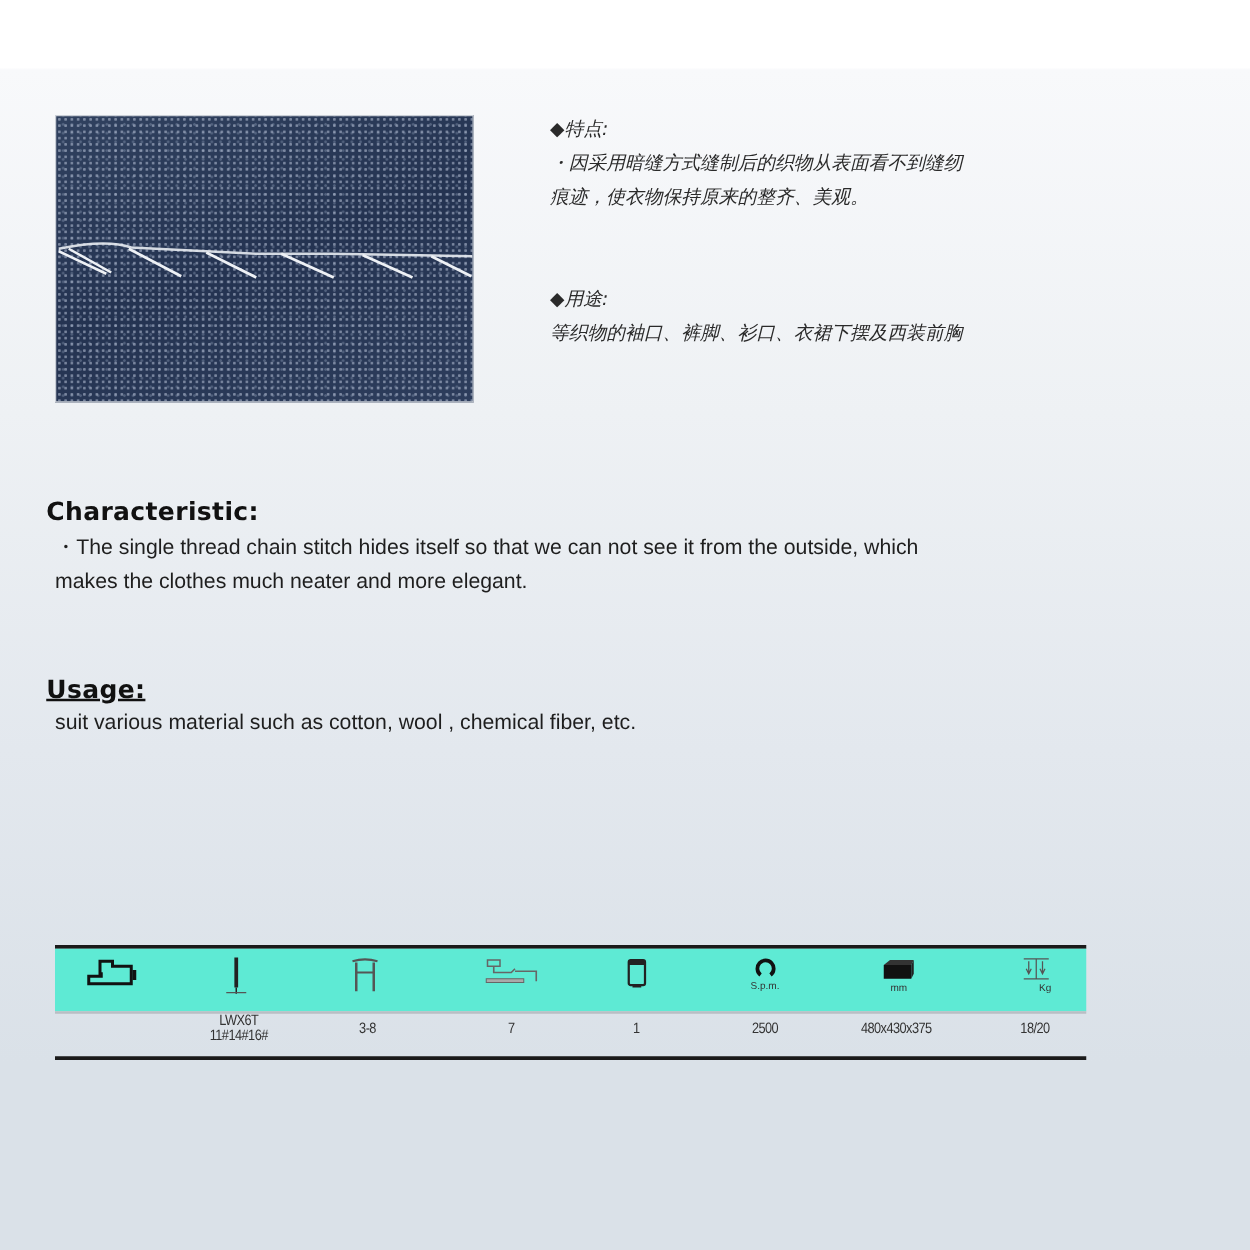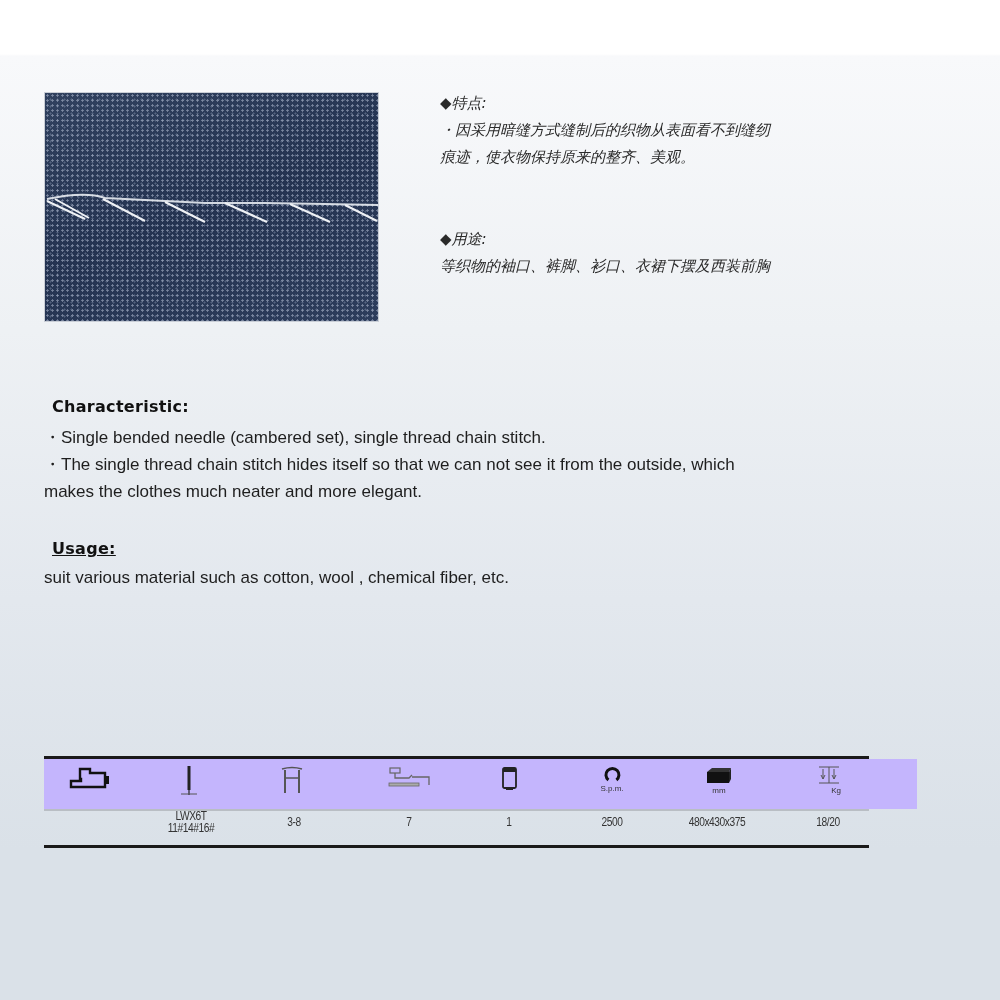--- a/index.html
+++ b/index.html
@@ -18,28 +18,28 @@
     background-size: 5px 5px, 7px 7px, 100% 100%;
     background-position: 0 0, 2px 3px, 0 0;
     border:1px solid #c9ced6;
     overflow:hidden;
   }
   .photo svg { position:absolute; left:0; top:0; }
   .cn-block { position:absolute; left:440px; width:440px; font-family:"DejaVu Sans", sans-serif; font-size:15px; line-height:27px; color:#2a2a2a;font-style:italic; }
   .cn-block .line { white-space:nowrap; }
   .cn-a { top:90px; }
   .cn-b { top:226px; }
-  .en-heading { position:absolute; left:52px; font-family:"DejaVu Sans", sans-serif; font-weight:bold; font-size:16px; color:#111; letter-spacing:0.3px; }
+  .en-heading { position:absolute; left:37px; font-family:"DejaVu Sans", sans-serif; font-weight:bold; font-size:20px; color:#111; letter-spacing:0.3px; }
   .en-text { position:absolute; left:44px; width:840px; font-size:17px; line-height:27px; color:#1e1e1e; }
   .en-text .line { white-space:nowrap; }
   .spec {
     position:absolute; left:44px; top:756px; width:825px; height:92px;
   }
   .spec .topbar { position:absolute; left:0; top:0; width:825px; height:3px; background:#1a1a1a; }
-  .spec .icons { position:absolute; left:0; top:3px; width:825px; height:50px; background:#c4b5fd;padding-left:48px; }
+  .spec .icons { position:absolute; left:0; top:3px; width:825px; height:50px; background:#5eead4; }
   .spec .midline { position:absolute; left:0; top:53px; width:825px; height:2px; background:#b9bec4; }
   .spec .vals { position:absolute; left:0; top:48px; width:825px; height:35px; }
   .spec .botbar { position:absolute; left:0; top:89px; width:825px; height:3px; background:#1a1a1a; }
   .cell { position:absolute; text-align:center; transform:translateX(-50%); }
   .icon-cell { top:6px; height:42px; }
   .icon-cell svg { display:block; margin:0 auto; }
   .icon-label { font-size:8px; color:#333; line-height:9px; margin-top:1px; }
   .val-cell { top:0; height:35px; display:flex; flex-direction:column; justify-content:center; font-size:12px; color:#333; letter-spacing:-0.5px; line-height:12px; transform:translateX(-50%) scaleX(0.85); }
 </style>
 </head>
@@ -63,21 +63,20 @@
   <div class="line">痕迹，使衣物保持原来的整齐、美观。</div>
 </div>
 
 <div class="cn-block cn-b">
   <div class="line">◆用途:</div>
   <div class="line">等织物的袖口、裤脚、衫口、衣裙下摆及西装前胸</div>
 </div>
 
 <div class="en-heading" style="top:397px;">Characteristic:</div>
 <div class="en-text" style="top:424px;">
-  <div class="line">・Single bended needle (cambered set), single thread chain stitch.</div>
   <div class="line">・The single thread chain stitch hides itself so that we can not see it from the outside, which</div>
   <div class="line">makes  the clothes much neater and more elegant.</div>
 </div>
 
 <div class="en-heading" style="top:539px;text-decoration:underline;">Usage:</div>
 <div class="en-text" style="top:564px;">
   <div class="line">suit various material such as cotton, wool , chemical fiber, etc.</div>
 </div>
 
 <div class="spec">

